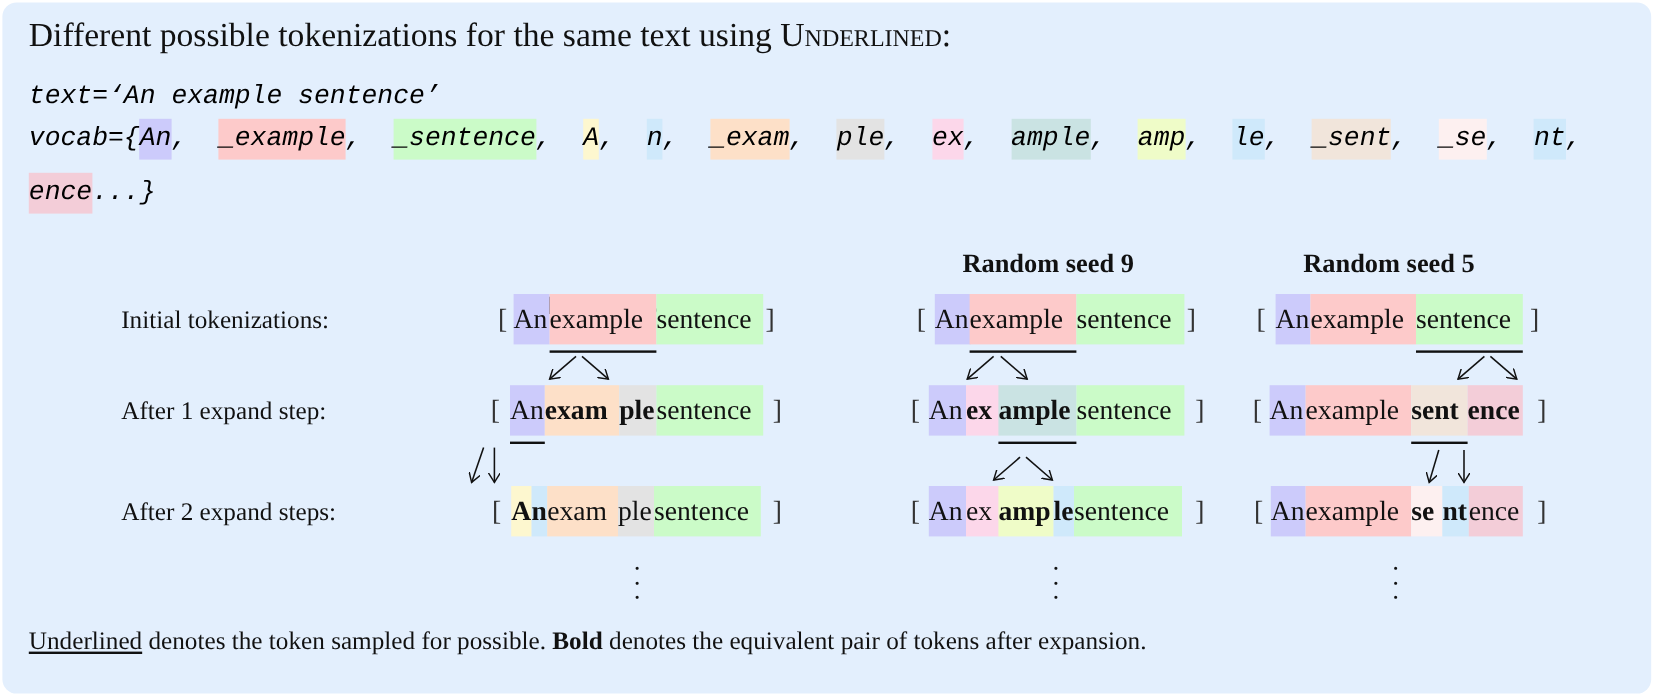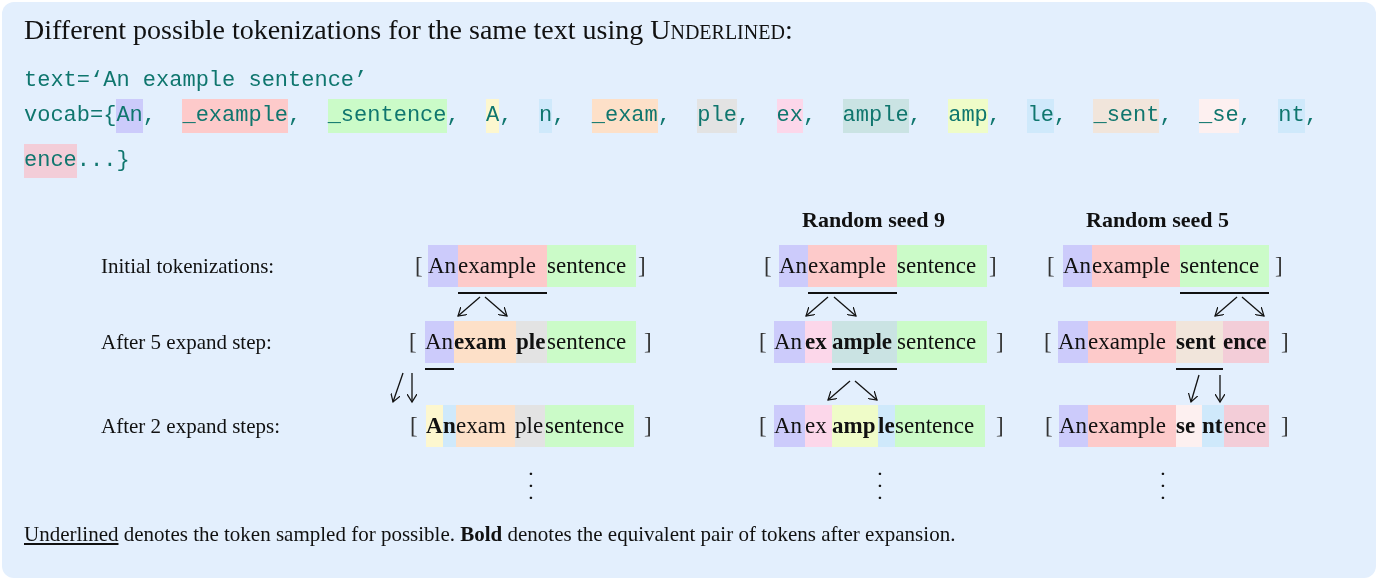--- a/index.html
+++ b/index.html
@@ -1,20 +1,20 @@
 <!DOCTYPE html>
 <html><head>
 <meta charset="utf-8">
 <style>
   html, body { margin:0; padding:0; background:#ffffff; }
   body { width:1380px; height:582px; position:relative; overflow:hidden; font-family:"Liberation Serif", serif; color:#111; }
   #panel { position:absolute; left:2px; top:2px; width:1374px; height:576px; background:#e3effd; border-radius:12px; }
   .title { position:absolute; left:24px; top:14px; font-size:28px; white-space:nowrap; }
   .title .sc { font-variant: small-caps; }
-  .mono { position:absolute; font-family:"Liberation Mono", monospace; font-size:22px; color:#0f766e; white-space:nowrap; }
+  .mono { position:absolute; font-family:"Liberation Mono", monospace; font-size:22px; color:#000000; white-space:nowrap;font-style:italic; }
   .mono .tok { padding:0; display:inline-block; height:34px; line-height:34px; }
   .mono .plain { display:inline-block; height:34px; line-height:34px; }
   .seedhead { position:absolute; font-weight:bold; font-size:22px; white-space:nowrap; }
   .rowlabel { position:absolute; font-size:21px; white-space:nowrap; }
   .tokrow { position:absolute; height:42px; font-size:23px; white-space:nowrap; }
   .tokrow .bracket { position:absolute; top:0; height:42px; line-height:42px; font-size:23px; color:#333; }
   .tokrow .t { position:absolute; top:0; height:42px; line-height:42px; text-align:left; overflow:visible; }
   .tokrow .t span { position:relative; }
   .uline { position:absolute; height:2px; background:#111; }
   svg.arrows { position:absolute; left:0; top:0; width:1380px; height:582px; pointer-events:none; }
@@ -33,21 +33,21 @@
 
 <div class="mono" id="vocab1" style="left:24px; top:99px;"><span class="plain">vocab={</span><span class="tok" style="background: rgb(204, 203, 251);">An</span><span class="plain">,&nbsp;&nbsp;</span><span class="tok" style="background: rgb(253, 202, 202);">_example</span><span class="plain">,&nbsp;&nbsp;</span><span class="tok" style="background: rgb(203, 251, 200);">_sentence</span><span class="plain">,&nbsp;&nbsp;</span><span class="tok" style="background: rgb(253, 247, 207);">A</span><span class="plain">,&nbsp;&nbsp;</span><span class="tok" style="background: rgb(207, 233, 251);">n</span><span class="plain">,&nbsp;&nbsp;</span><span class="tok" style="background: rgb(253, 224, 200);">_exam</span><span class="plain">,&nbsp;&nbsp;</span><span class="tok" style="background: rgb(227, 227, 227);">ple</span><span class="plain">,&nbsp;&nbsp;</span><span class="tok" style="background: rgb(252, 215, 234);">ex</span><span class="plain">,&nbsp;&nbsp;</span><span class="tok" style="background: rgb(202, 227, 227);">ample</span><span class="plain">,&nbsp;&nbsp;</span><span class="tok" style="background: rgb(239, 252, 200);">amp</span><span class="plain">,&nbsp;&nbsp;</span><span class="tok" style="background: rgb(207, 233, 251);">le</span><span class="plain">,&nbsp;&nbsp;</span><span class="tok" style="background: rgb(241, 229, 219);">_sent</span><span class="plain">,&nbsp;&nbsp;</span><span class="tok" style="background: rgb(253, 240, 240);">_se</span><span class="plain">,&nbsp;&nbsp;</span><span class="tok" style="background: rgb(207, 233, 251);">nt</span><span class="plain">,&nbsp;&nbsp;</span></div>
 
 <div class="mono" id="vocab2" style="left:24px; top:144px;"><span class="tok" style="background: rgb(243, 205, 216);">ence</span><span class="plain">...}</span></div>
 
 <div class="seedhead" style="left:453px; top:207px;margin-top:35px;">Random seed 1</div>
 <div class="seedhead" style="left:802px; top:207px;">Random seed 9</div>
 <div class="seedhead" style="left:1086px; top:207px;">Random seed 5</div>
 
 <div class="rowlabel" style="left:101px; top:254px;">Initial tokenizations:</div>
-<div class="rowlabel" style="left:101px; top:330px;">After 5 expand step:</div>
+<div class="rowlabel" style="left:101px; top:330px;">After 1 expand step:</div>
 <div class="rowlabel" style="left:101px; top:414px;">After 2 expand steps:</div>
 
 <div id="tokenarea">
     <div class="uline" style="left: 458px; width: 89px; top: 292px;"></div>
     <div class="tokrow" style="left: 0px; top: 245px; width: 1380px;">
       <span class="bracket" style="left: 415px;">[</span>
       <div class="t" style="left: 428px; width: 30px; background: rgb(204, 203, 251); font-size: 23px;"><span>An</span></div>
       <div class="t" style="left: 458px; width: 89px; background: rgb(253, 202, 202); font-size: 23px;"><span>example</span></div>
       <div class="t" style="left: 547px; width: 89px; background: rgb(203, 251, 200); font-size: 23px;"><span>sentence</span></div>
       <span class="bracket" style="left: 638px;">]</span>

